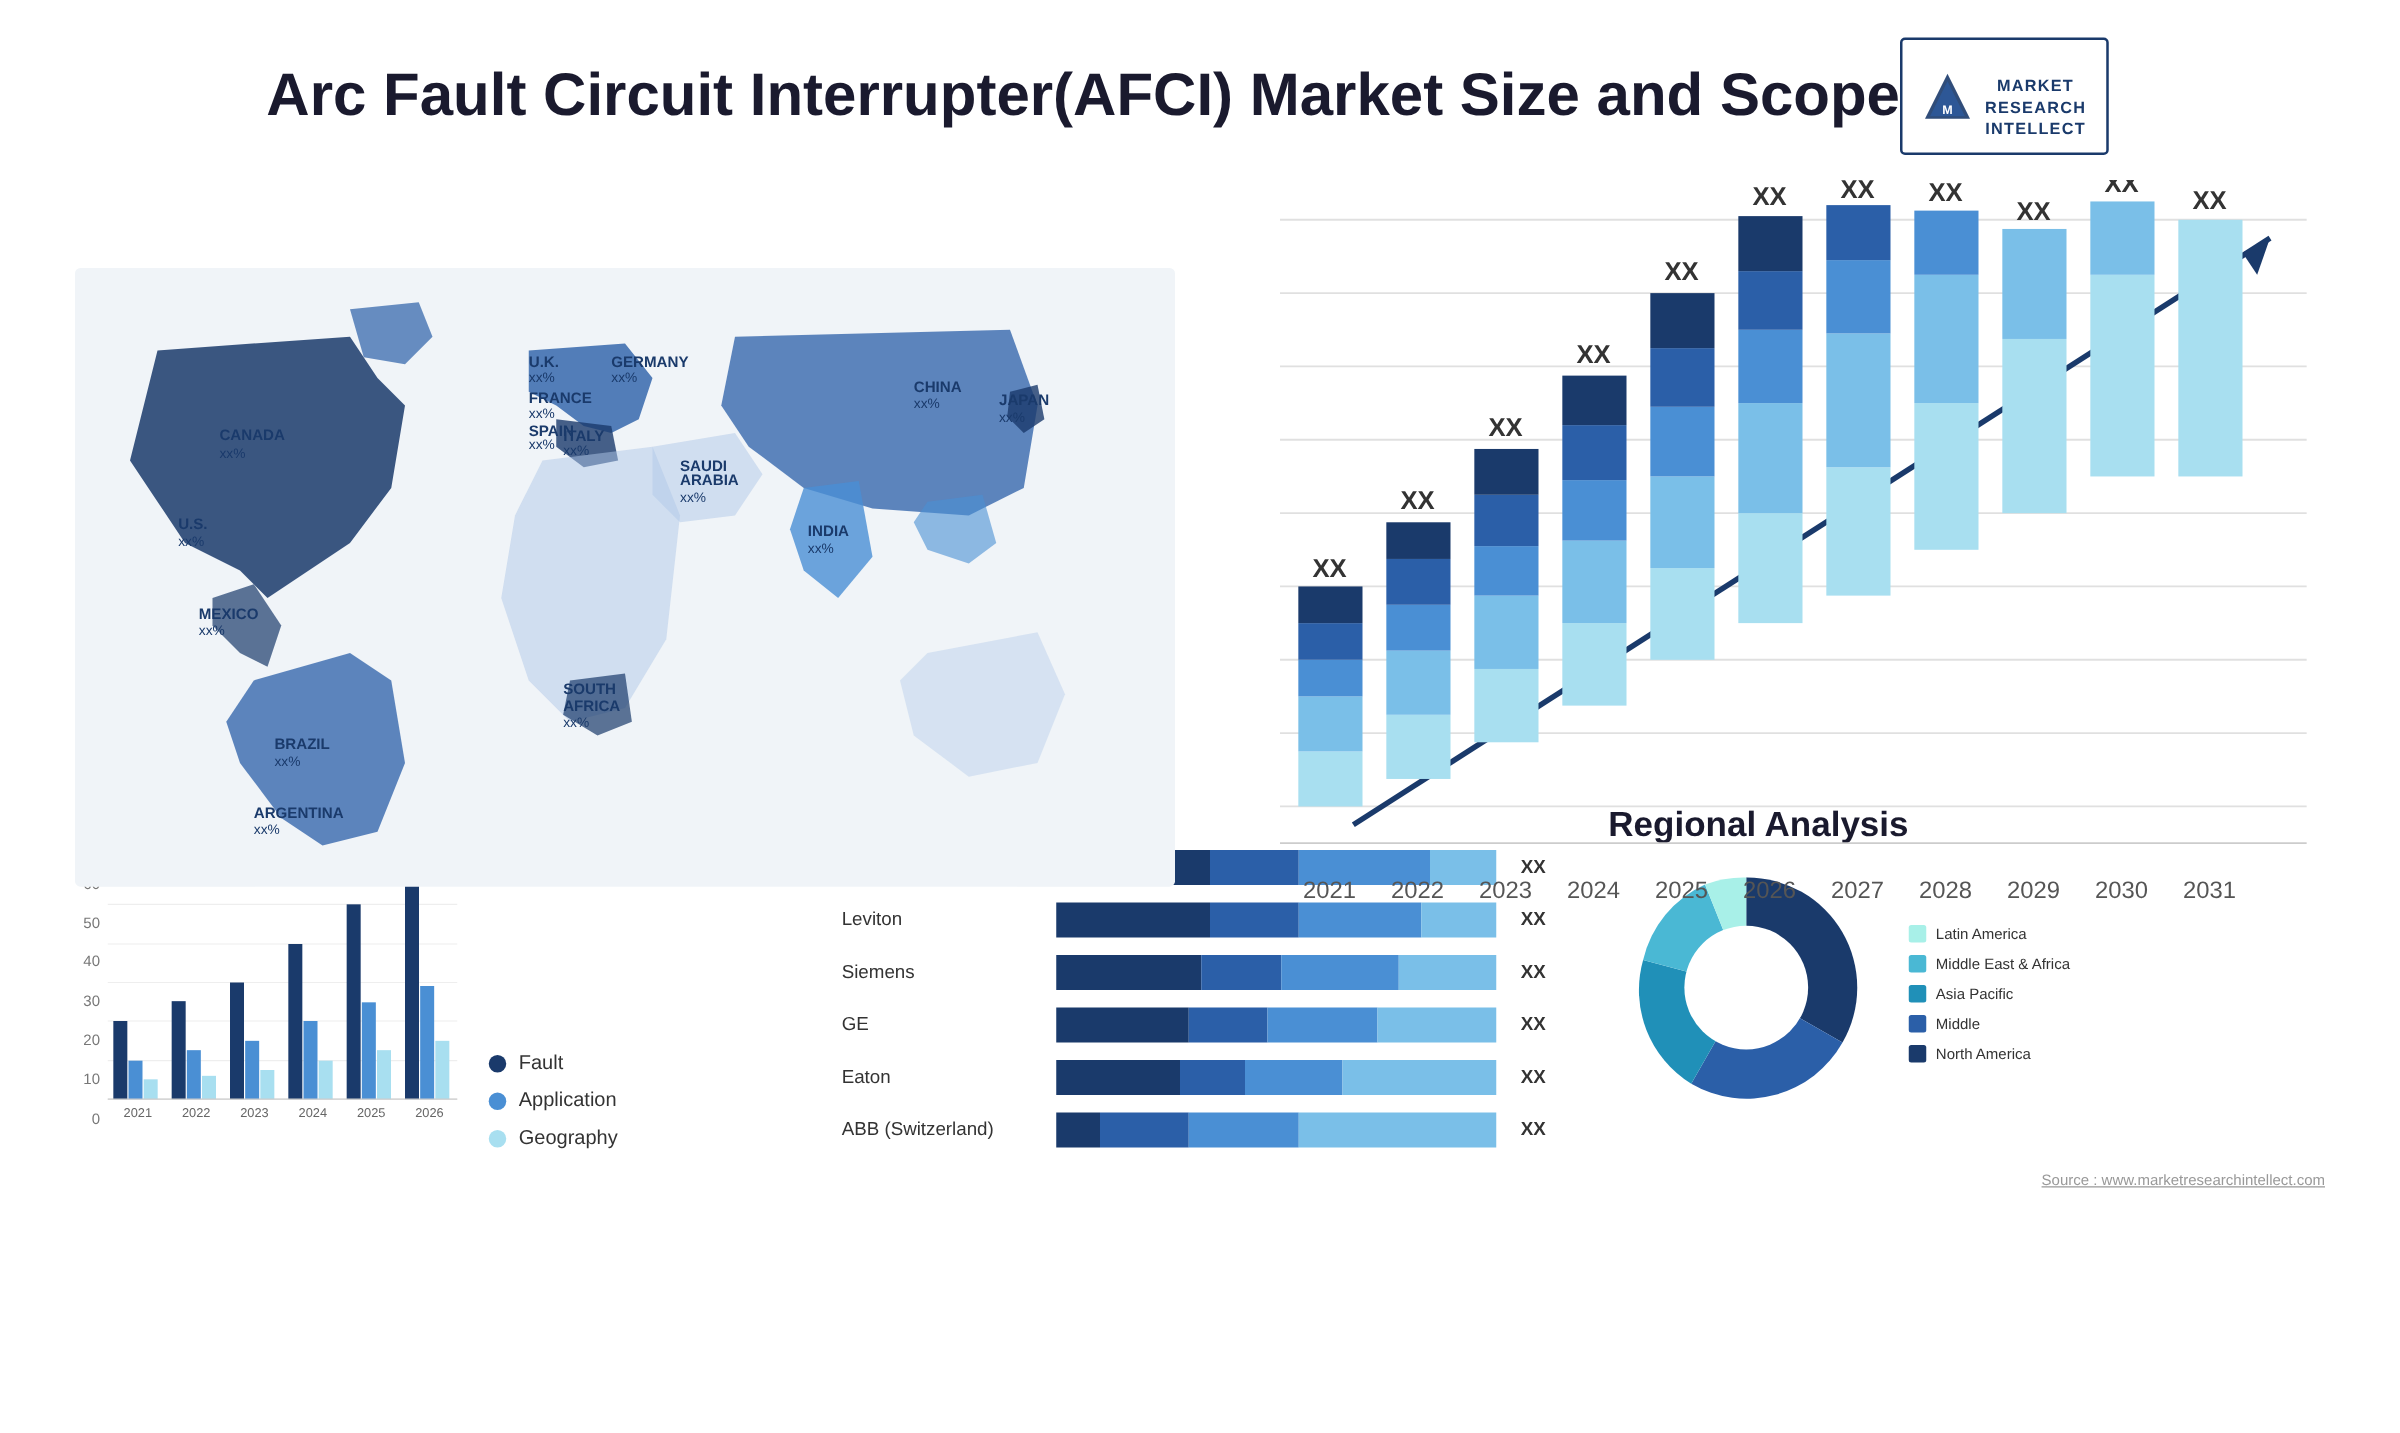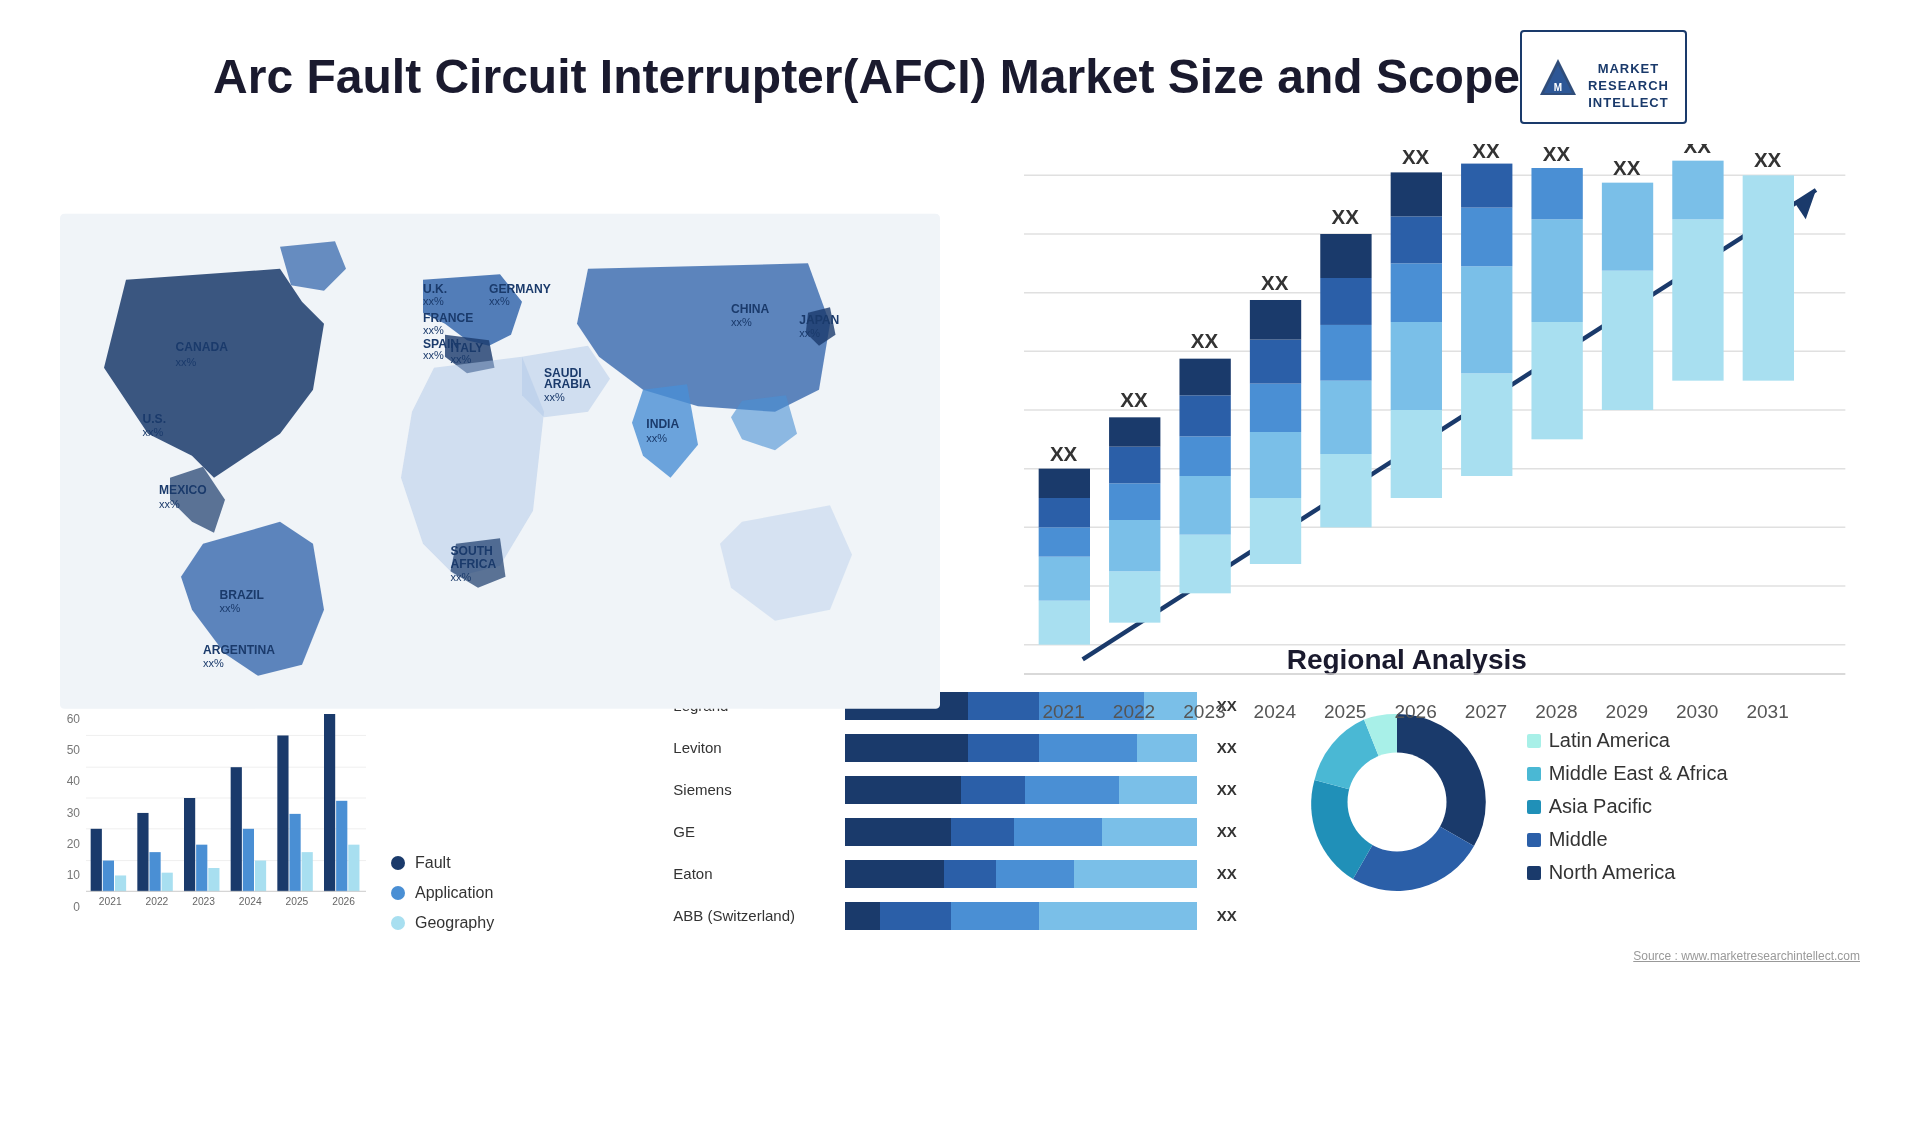--- a/index.html
+++ b/index.html
@@ -44,21 +44,21 @@
       text-align: center;
       text-transform: uppercase;
       letter-spacing: 1px;
       margin-top: 19px;
     }
 
     .section-title {
       font-size: 28px;
       font-weight: 700;
       color: #1a1a2e;
-      margin-bottom: 16px;
+      margin-bottom: 4px;
     }
     .seg-legend {
       display: flex;
       flex-direction: column;
       gap: 12px;
       justify-content: center;
     }
     .legend-item {
       display: flex;
       align-items: center;
@@ -107,21 +107,21 @@
     .regional-legend {
       display: flex;
       flex-direction: column;
       gap: 10px;
       margin-top: 10px;
     }
     .reg-legend-item {
       display: flex;
       align-items: center;
       gap: 8px;
-      font-size: 20px;
+      font-size: 12px;
       color: #333;
     }
     .reg-legend-dot {
       width: 14px;
       height: 14px;
       border-radius: 2px;
     }
 
     .source-text {
       text-align: right;

